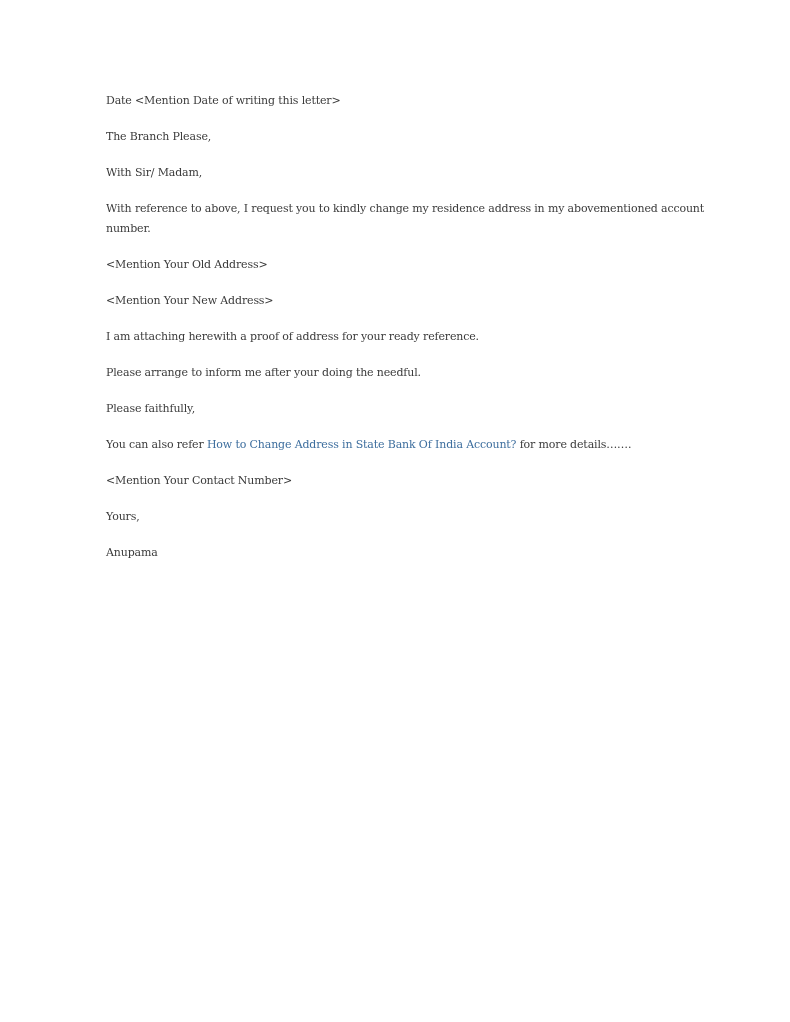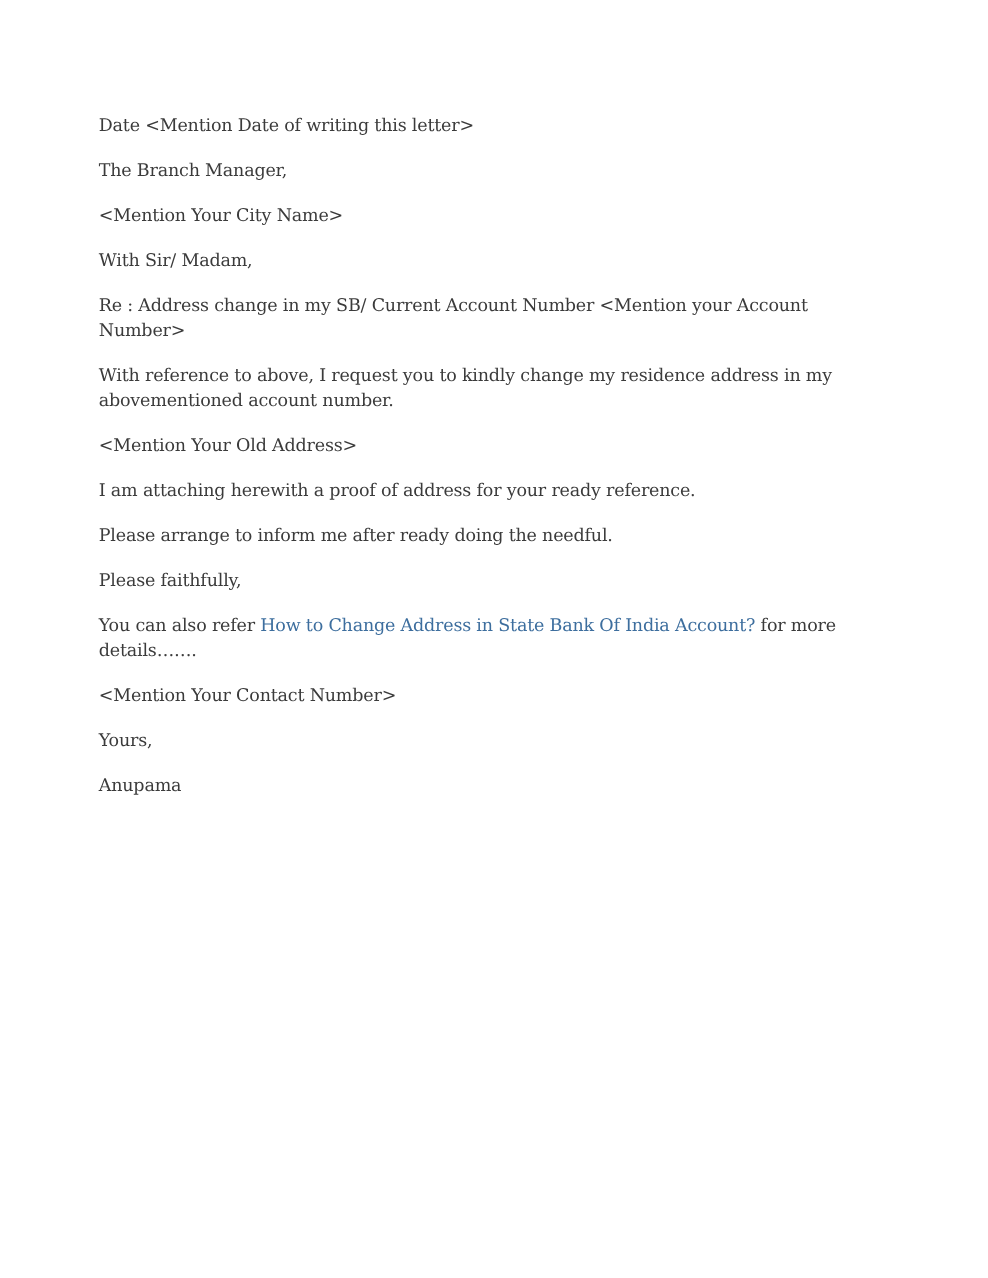--- a/index.html
+++ b/index.html
@@ -8,50 +8,49 @@
       background: #ffffff;
     }
     body {
       width: 790px;
       height: 1022px;
       position: relative;
       overflow: hidden;
     }
     .page {
       position: absolute;
-      left: 79px;
+      left: 106px;
       top: 91px;
       width: 600px;
       font-family: "DejaVu Serif", "Liberation Serif", serif;
-      font-size: 14px;
+      font-size: 11px;
       line-height: 20px;
       color: #3b3b3b;
       letter-spacing: -0.15px;
     }
     .para {
       margin: 0 0 16px 0;
       padding: 0;
     }
     .link {
       color: #3d6e9e;
       text-decoration: none;
       cursor: pointer;
     }
   </style>
 </head>
 <body>
 
 <div class="page">
   <p class="para">Date &lt;Mention Date of writing this letter&gt;</p>
-  <p class="para">The Branch Manager,</p>
-  <p class="para">&lt;Mention Your City Name&gt;</p>
+  <p class="para">The Branch Please,</p>
   <p class="para">With Sir/ Madam,</p>
-  <p class="para">Re : Address change in my SB/ Current Account Number &lt;Mention your Account Number&gt;</p>
   <p class="para">With reference to above, I request you to kindly change my residence address in my abovementioned account number.</p>
   <p class="para">&lt;Mention Your Old Address&gt;</p>
+  <p class="para">&lt;Mention Your New Address&gt;</p>
   <p class="para">I am attaching herewith a proof of address for your ready reference.</p>
-  <p class="para">Please arrange to inform me after ready doing the needful.</p>
+  <p class="para">Please arrange to inform me after your doing the needful.</p>
   <p class="para">Please faithfully,</p>
   <p class="para"><span>You can also refer </span><a class="link">How to Change Address in State Bank Of India Account?</a><span> for more details…….</span></p>
   <p class="para">&lt;Mention Your Contact Number&gt;</p>
   <p class="para">Yours,</p>
   <p class="para">Anupama</p>
 </div>
 
 </body></html>

